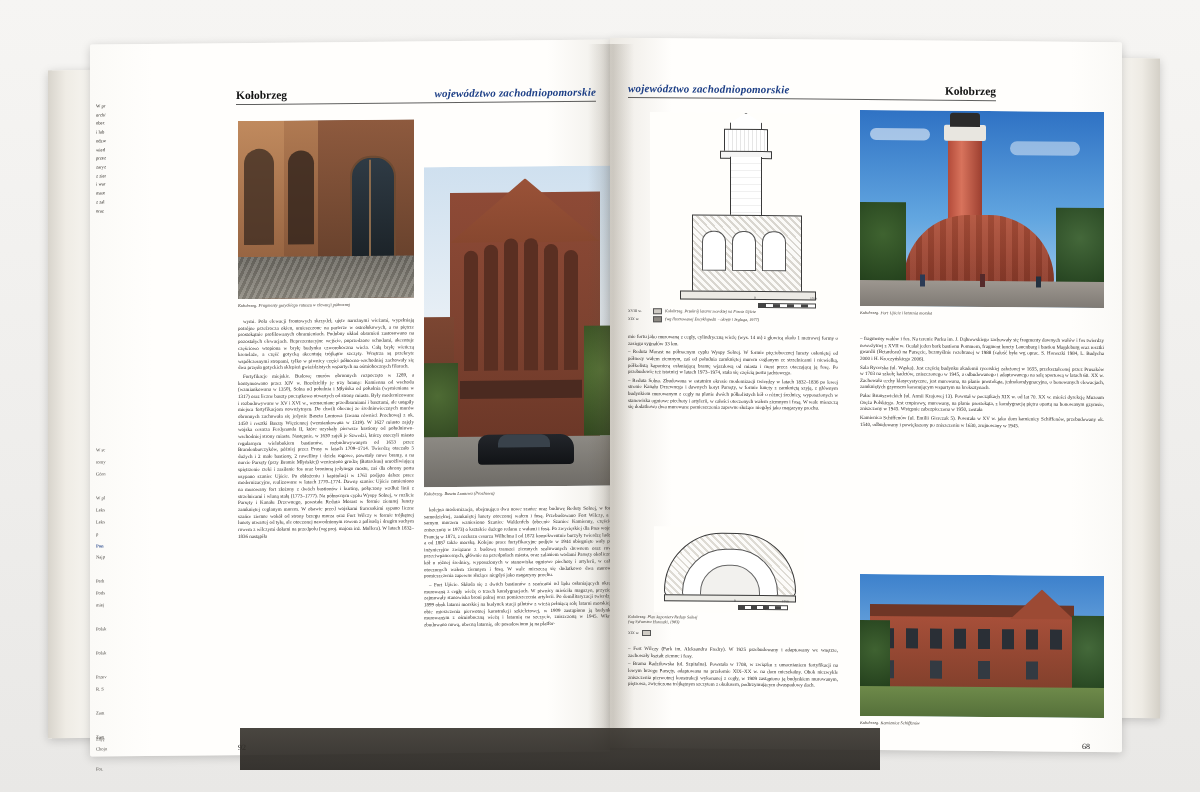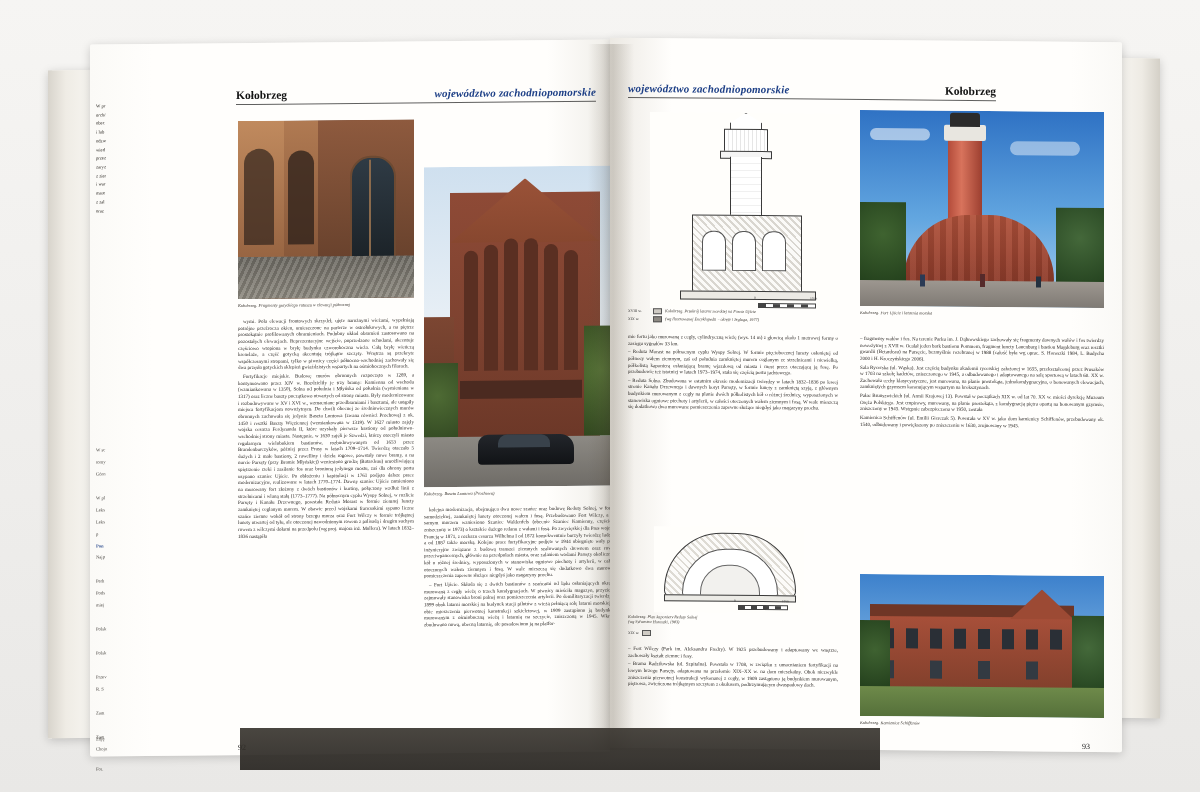--- a/index.html
+++ b/index.html
@@ -352,19 +352,19 @@
       <div style="position:absolute;left:166px;top:86px;width:12px;height:18px;background:#333a42;"></div>
 
       <div style="position:absolute;left:0;top:46px;width:30px;height:74px;background:radial-gradient(circle at 50% 40%,#3f6231,#1f3a19);"></div>
       <div style="position:absolute;left:212px;top:40px;width:32px;height:80px;background:radial-gradient(circle at 50% 40%,#44693a,#22401d);"></div>
       <div style="position:absolute;left:0;top:112px;width:244px;height:30px;background:linear-gradient(180deg,#6e8a4a,#55703a);"></div>
     </div>
     <div class="col" style="left:250px;top:680px;width:244px;">
       <div class="caption">Kołobrzeg. Kamienica Schiffenów</div>
     </div>
 
-    <div class="col folio" style="left:472px;top:700px;">93</div>
+    <div class="col folio" style="left:472px;top:700px;">68</div>
   </div>
 
   <div id="gutter"></div>
 </div>
 
 <div id="desk-band"></div>
 
 </body></html>

